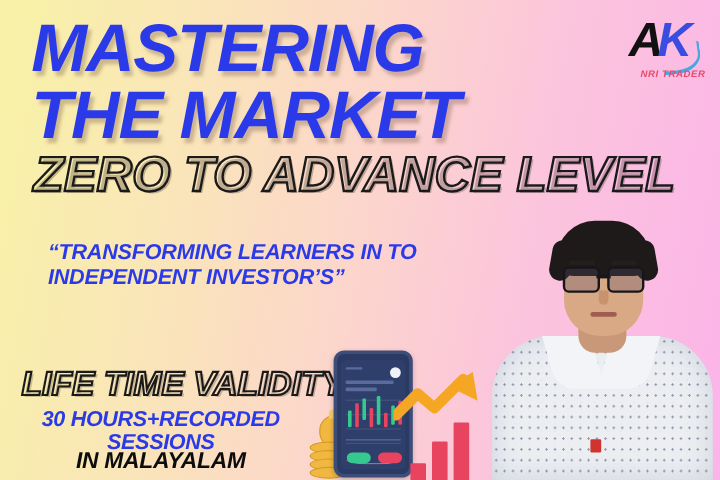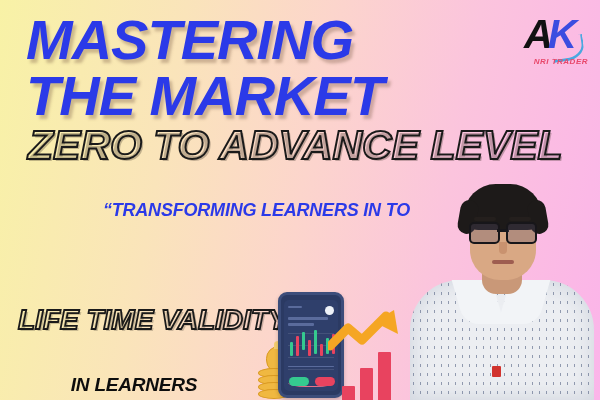--- a/index.html
+++ b/index.html
@@ -51,21 +51,21 @@
     position:absolute;left:28px;top:130px;
     font-size:41px;line-height:31px;font-weight:bold;font-style:italic;
     letter-spacing:0px;white-space:nowrap;
     color:transparent;
     -webkit-text-stroke:2px #1a1a1a;
     text-shadow:2px 2px 0 rgba(60,50,40,.30);
   }
 
   
   #quote{
-    position:absolute;left:40px;top:200px;width:370px;text-align:right;
+    position:absolute;left:40px;top:200px;width:370px;text-align:left;
     font-size:18px;line-height:21px;font-weight:bold;font-style:italic;
     color:#2b3ae8;letter-spacing:-.2px;
   }
 
   
   #validity{
     position:absolute;left:18px;top:306px;
     font-size:28px;line-height:28px;font-weight:bold;font-style:italic;
     letter-spacing:0px;white-space:nowrap;
     color:transparent;-webkit-text-stroke:1.8px #1a1a1a;
@@ -173,24 +173,29 @@
 
   <div id="headline">
     <div class="hl">MASTERING</div>
     <div class="hl hl2">THE MARKET</div>
   </div>
 
   <div id="subtitle">ZERO TO ADVANCE LEVEL</div>
 
   <div id="quote">
     <div>“TRANSFORMING LEARNERS IN TO</div>
+    <div>INDEPENDENT INVESTOR’S”</div>
   </div>
 
   <div id="validity">LIFE TIME VALIDITY</div>
-  <div id="lang">IN LEARNERS</div>
+  <div id="hours">
+    <span>30 HOURS+RECORDED</span>
+    <span class="l2">SESSIONS</span>
+  </div>
+  <div id="lang">IN MALAYALAM</div>
 
   <div id="illo">
 
     <div class="coins-left">
       <span class="bag"></span>
       <span class="coin" style="left:2px;bottom:22px;"></span>
       <span class="coin" style="left:2px;bottom:15px;"></span>
       <span class="coin" style="left:2px;bottom:8px;"></span>
       <span class="coin" style="left:2px;bottom:1px;"></span>
     </div>

